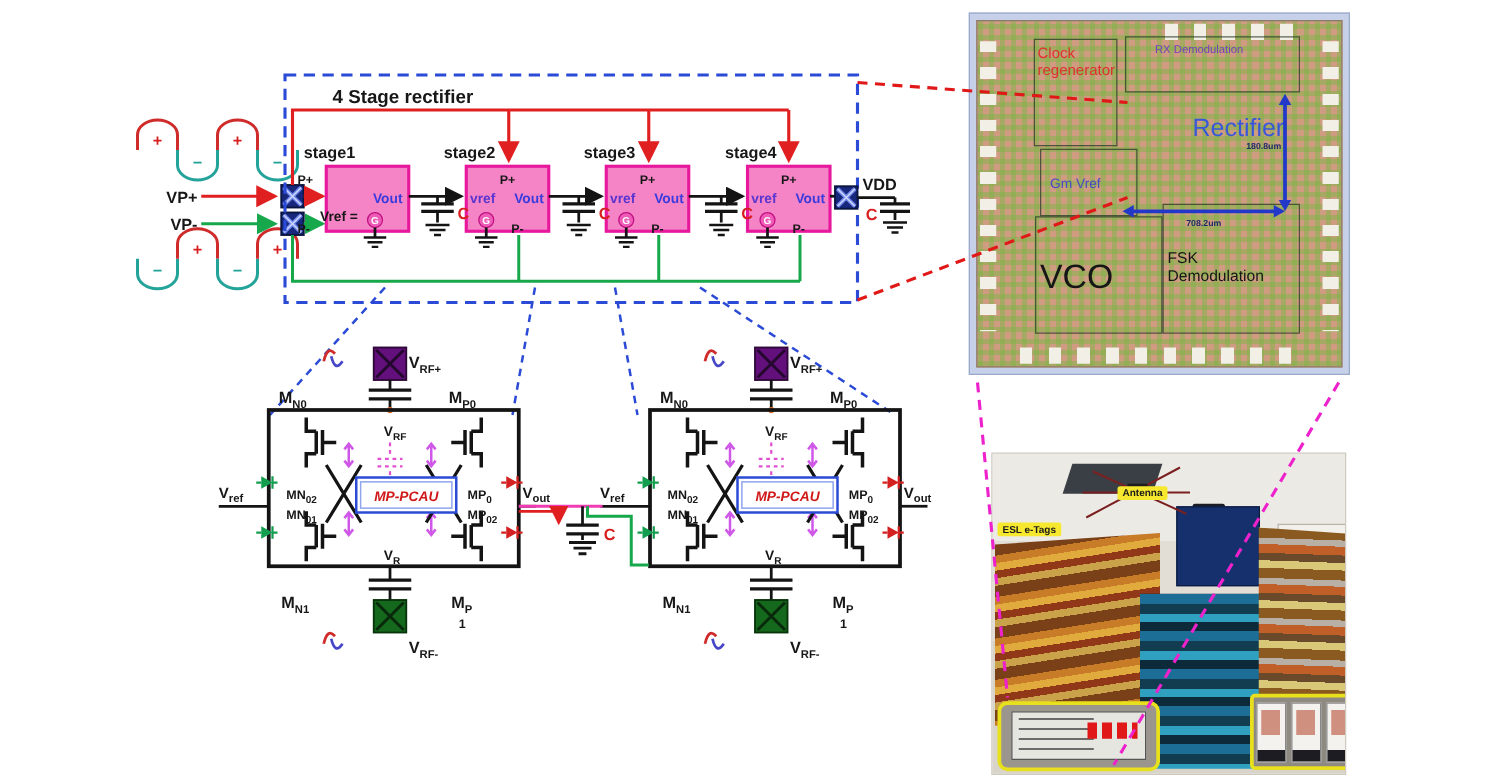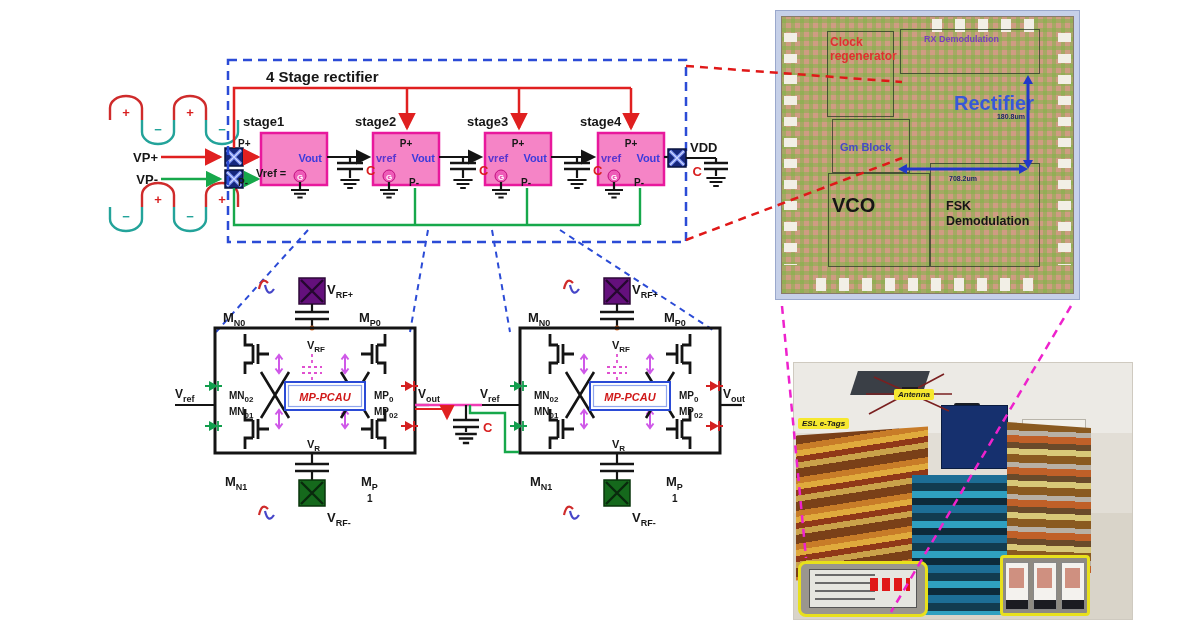--- a/index.html
+++ b/index.html
@@ -30,32 +30,32 @@
   .pads-l{left:2px;top:16px;bottom:28px;width:13px;background:repeating-linear-gradient(180deg,#f2efe6 0 9px,rgba(0,0,0,0) 9px 21px)}
   .pads-r{right:2px;top:16px;bottom:28px;width:13px;background:repeating-linear-gradient(180deg,#f2efe6 0 9px,rgba(0,0,0,0) 9px 21px)}
   .pads-b{left:34px;right:34px;bottom:2px;height:13px;background:repeating-linear-gradient(90deg,#f2efe6 0 10px,rgba(0,0,0,0) 10px 23px)}
   .pads-t{left:150px;right:34px;top:2px;height:13px;background:repeating-linear-gradient(90deg,#f2efe6 0 10px,rgba(0,0,0,0) 10px 23px)}
   .region{position:absolute;border:1px solid rgba(40,55,40,.75);z-index:2}
   .r-clock{left:45px;top:14px;width:65px;height:84px}
   .r-rx{left:118px;top:12px;width:138px;height:43px}
   .r-gm{left:50px;top:102px;width:76px;height:52px}
   .r-vco{left:46px;top:156px;width:100px;height:92px}
   .r-fsk{left:148px;top:146px;width:108px;height:102px}
-  .chip-label{position:absolute;z-index:3;font-weight:bold;line-height:1.2}
+  .chip-label{position:absolute;z-index:3;font-weight:normal;line-height:1.2}
   .l-clock{left:48px;top:18px;width:80px;color:#e03030;font-size:12px}
   .l-rx{left:142px;top:17px;color:#7a3cc0;font-size:9px}
   .l-rect{left:172px;top:74px;color:#3858d8;font-size:20px}
   .l-gm{left:58px;top:124px;color:#4848c8;font-size:11px}
-  .l-vco{left:50px;top:176px;color:#161616;font-size:20px}
-  .l-fsk{left:164px;top:182px;width:92px;color:#161616;font-size:12.5px}
+  .l-vco{left:50px;top:188px;color:#161616;font-size:27px}
+  .l-fsk{left:152px;top:182px;width:92px;color:#161616;font-size:12.5px}
   .chip-arrows{position:absolute;left:0;top:0;z-index:4}
   
-  .photo{position:absolute;left:793px;top:362px;width:340px;height:258px;z-index:2;overflow:hidden;
+  .photo{position:absolute;left:793px;top:362px;width:284px;height:258px;z-index:2;overflow:hidden;
          background:linear-gradient(180deg,#eceae5 0 70px,#e2ded6 70px 150px,#d9d4c9 150px 100%);
-         border:1px solid #cfcac0;box-sizing:border-box;font-style:italic;}
+         border:1px solid #cfcac0;box-sizing:border-box;}
   .vent{position:absolute;left:60px;top:8px;width:72px;height:24px;background:#3a3f46;transform:skewX(-18deg)}
   .projector{position:absolute;left:160px;top:40px;width:26px;height:15px;background:#1a1d24;border-radius:2px}
   .screen{position:absolute;left:147px;top:42px;width:65px;height:62px;background:#16306e;border:1px solid #0a1c40}
   .wall-board{position:absolute;left:228px;top:56px;width:62px;height:44px;background:#f2f0ea;border:1px solid #b8b4aa}
   .shelf{position:absolute}
   .shelf-left{left:2px;top:68px;width:132px;height:145px;transform:skewY(-4deg);
     background:repeating-linear-gradient(175deg,#7a4018 0 9px,#c87c28 9px 15px,#e0aa3c 15px 21px,#903818 21px 27px,#caa24a 27px 33px)}
   .shelf-center{left:118px;top:112px;width:100px;height:140px;
     background:repeating-linear-gradient(180deg,#1d6e96 0 8px,#123c50 8px 16px,#2fa0c0 16px 23px,#0d2a3a 23px 30px)}
   .shelf-right{left:213px;top:62px;width:84px;height:145px;transform:skewY(4deg);
@@ -387,21 +387,21 @@
     <div class="pads pads-b"></div>
     <div class="pads pads-t"></div>
     <div class="region r-clock"></div>
     <div class="region r-rx"></div>
     <div class="region r-gm"></div>
     <div class="region r-vco"></div>
     <div class="region r-fsk"></div>
     <div class="chip-label l-clock">Clock regenerator</div>
     <div class="chip-label l-rx">RX Demodulation</div>
     <div class="chip-label l-rect">Rectifier</div>
-    <div class="chip-label l-gm">Gm Block</div>
+    <div class="chip-label l-gm">Gm Vref</div>
     <div class="chip-label l-vco">VCO</div>
     <div class="chip-label l-fsk">FSK Demodulation</div>
     <svg class="chip-arrows" width="293" height="278" viewBox="0 0 293 278">
       <path d="M246,64 V146" stroke="#2238c8" stroke-width="3" fill="none"></path>
       <path d="M246,58 l-5,9 h10 Z M246,152 l-5,-9 h10 Z" fill="#2238c8"></path>
       <path d="M122,152 H240" stroke="#2238c8" stroke-width="3" fill="none"></path>
       <path d="M116,152 l9,-5 v10 Z M246,152 l-9,-5 v10 Z" fill="#2238c8"></path>
       <text x="243" y="102" text-anchor="end" style="font-size:7px;fill:#1a2a66">180.8um</text>
       <text x="181" y="164" text-anchor="middle" style="font-size:7px;fill:#1a2a66">708.2um</text>
     </svg>

